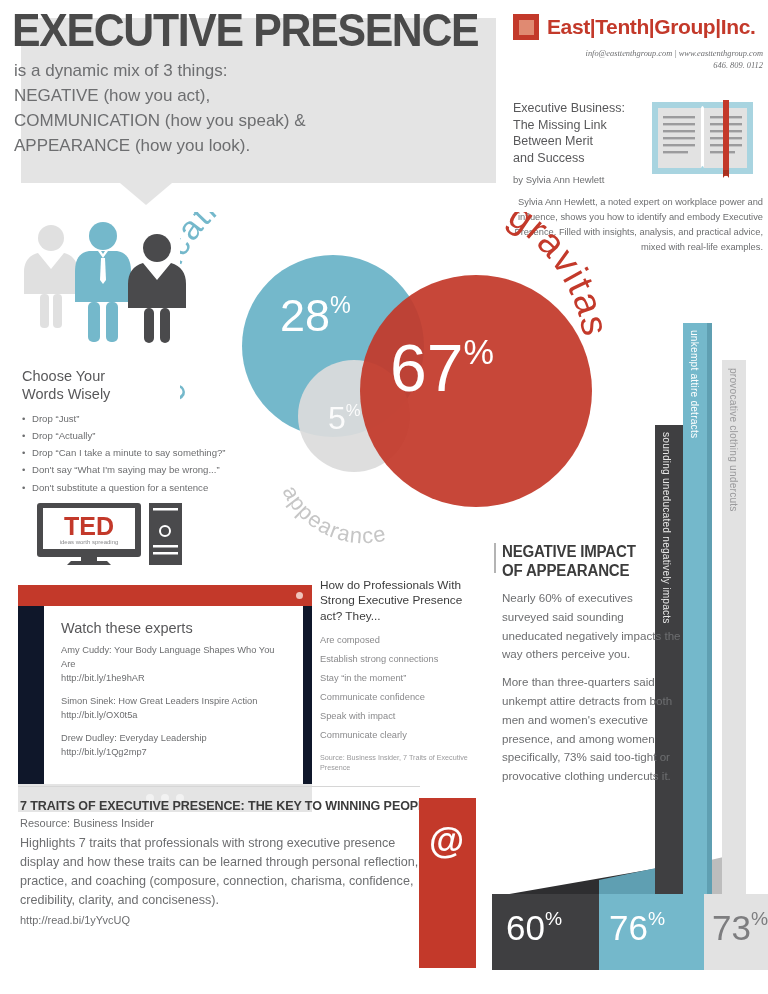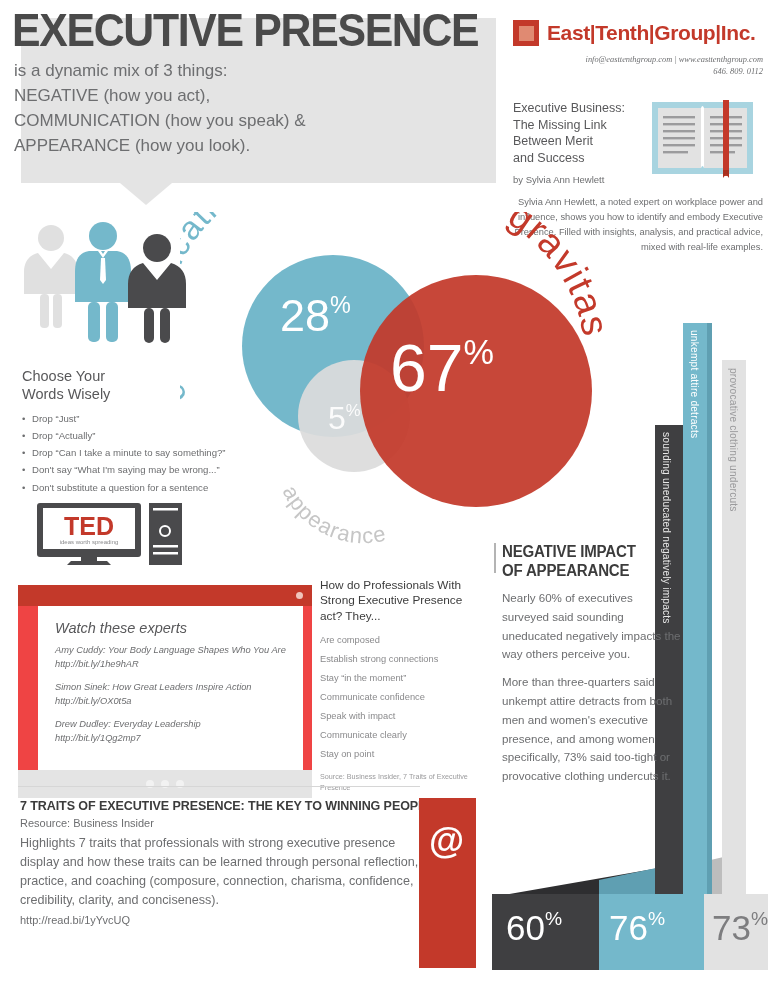--- a/index.html
+++ b/index.html
@@ -30,21 +30,21 @@
     transform: scaleX(0.93); transform-origin: left top;
     font-family: "Liberation Sans Narrow", "Liberation Sans", sans-serif;
   }
   .hero-sub {
     position: absolute; left: 14px; top: 58px; width: 450px;
     font-size: 17px; line-height: 1.48; color: #6d6e70; font-weight: 300;
   }
   .hero-sub div { white-space: nowrap; }
 
   
-  .logo-wrap { position: absolute; left: 513px; top: 20px; width: 250px; }
+  .logo-wrap { position: absolute; left: 513px; top: 14px; width: 250px; }
   .logo-row { display: flex; align-items: center; }
   .logo-sq {
     width: 26px; height: 26px; background: #c3392a;
     display: flex; align-items: center; justify-content: center; margin-right: 8px;
   }
   .logo-sq i { display: block; width: 15px; height: 15px; background: #e08a72; }
   .logo-txt {
     font-size: 21px; font-weight: 700; color: #c3392a; letter-spacing: -0.4px;
     white-space: nowrap;
   }
@@ -104,21 +104,21 @@
   }
   .card-body { background: #fff; padding: 13px 16px 14px 16px; border:1px solid #fff; }
   .card-body h4 { font-size: 14.5px; font-weight: 400; color: #58585a; margin-bottom: 8px; }
   .talk { margin-bottom: 9px; }
   .talk .t { font-size: 9.3px; color: #6d6e70; line-height: 1.5; }
   .talk .u { font-size: 9.3px; color: #6d6e70; line-height: 1.5; }
   .card-foot {
     height: 28px; background: #e4e4e4; display: flex; align-items: center; justify-content: center; gap: 7px;
   }
   .card-foot i { width: 8px; height: 8px; border-radius: 50%; background: #f2f2f2; display: block; }
-  .card-outer { background: #ef4444; padding: 0 9px 0 20px; font-style: italic; }
+  .card-outer { background: #0f172a; padding: 0 9px 0 26px; }
 
   
   .traits { position: absolute; left: 320px; top: 578px; width: 168px; }
   .traits h4 { font-size: 11.8px; font-weight: 400; color: #3c3c3c; line-height: 1.3; }
   .traits ul { list-style: none; margin-top: 7px; }
   .traits li { font-size: 9.3px; color: #8a8a8c; line-height: 2.05; }
   .traits .src { margin-top: 8px; font-size: 7.2px; color: #9a9a9c; line-height: 1.42; }
 
   
   .neg { position: absolute; left: 502px; top: 543px; width: 180px; }
@@ -344,21 +344,20 @@
       <span>Strong Executive Presence</span><br>
       <span>act? They...</span>
     </h4>
     <ul>
       <li>Are composed</li>
       <li>Establish strong connections</li>
       <li>Stay “in the moment”</li>
       <li>Communicate confidence</li>
       <li>Speak with impact</li>
       <li>Communicate clearly</li>
-      <li>Stay on point</li>
     </ul>
     <div class="src">Source: Business Insider, 7 Traits of Executive Presence</div>
   </div>
 
   <div class="bars">
     <svg width="768" height="994" viewBox="0 0 768 994">
 
       <path d="M492 897 L659 868 L659 894 L492 922 Z" fill="#2e2e30"></path>
       <path d="M599 880 L704 858 L704 894 L599 903 Z" fill="#5f9fb2"></path>
       <path d="M659 872 L745 852 L745 894 L659 897 Z" fill="#bdbdbd"></path>

